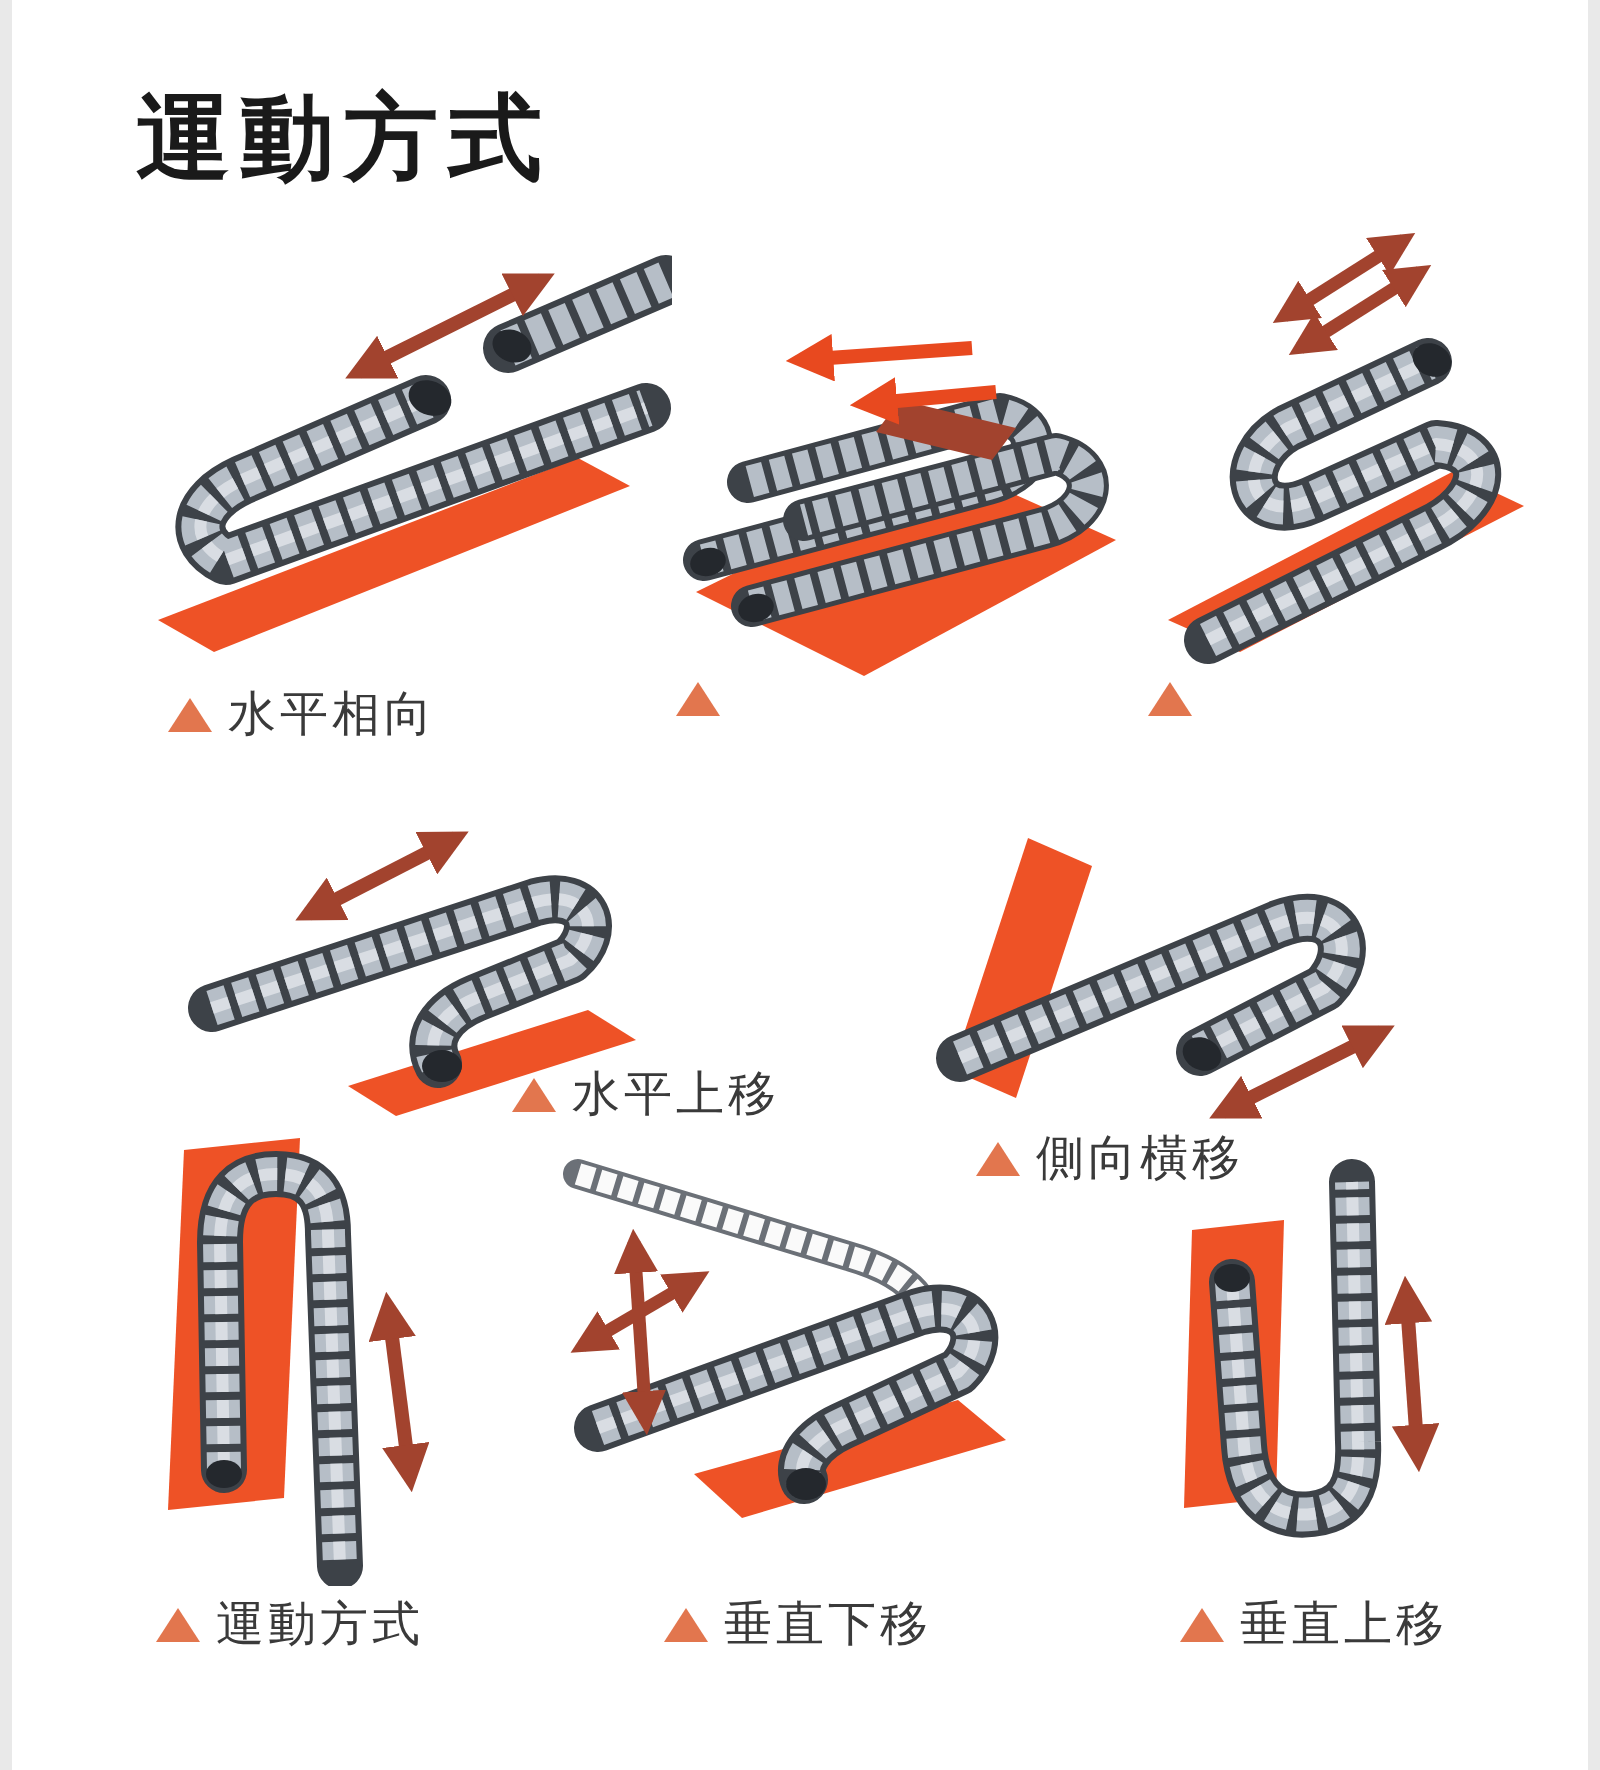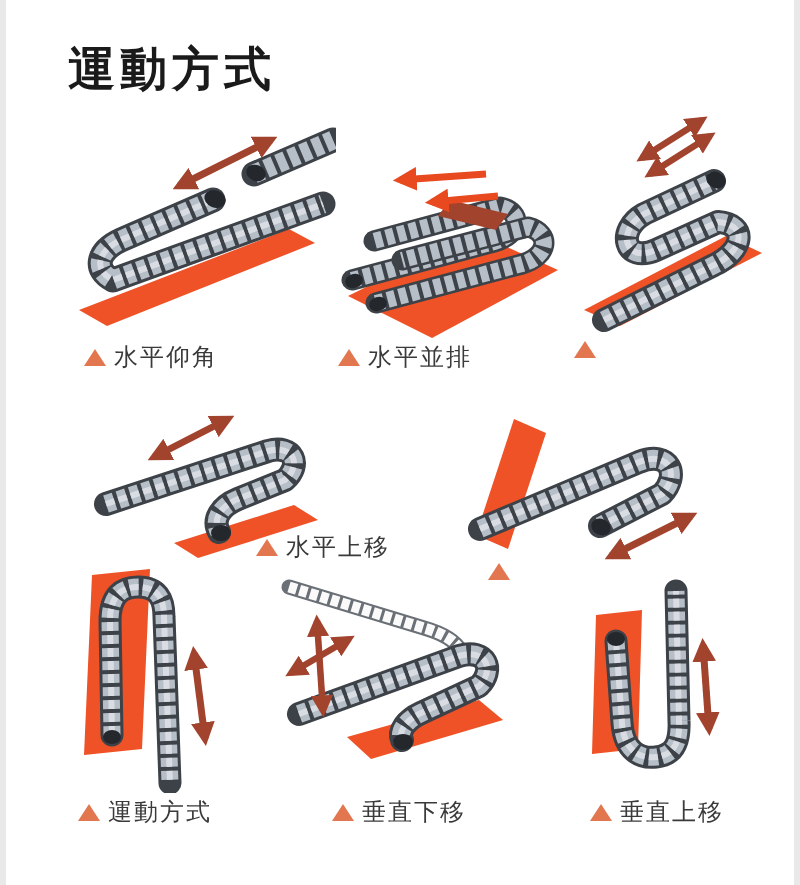--- a/index.html
+++ b/index.html
@@ -210,35 +210,35 @@
       <path class="chain-h" stroke-width="6" stroke-dasharray="9 4" d="M 40,88 L 46,170 C 48,198 64,206 80,204 C 98,202 104,190 103,168 L 100,38"></path>
       <ellipse class="mouth" cx="40" cy="86" rx="9" ry="7"></ellipse>
     </g>
     <g>
       <line class="arr-dark" stroke-width="7" x1="127" y1="92" x2="133" y2="176" marker-start="url(#ah-f8)" marker-end="url(#ah-f8)"></line>
     </g>
   </svg>
 
   <div class="fig-label" style="left:78px;top:341px">
     <span class="tri"></span>
-    <span class="txt">水平仰角</span>
+    <span class="txt">水平相向</span>
   </div>
   <div class="fig-label" style="left:332px;top:341px">
     <span class="tri"></span>
-    <span class="txt">水平並排</span>
   </div>
   <div class="fig-label" style="left:568px;top:341px">
     <span class="tri"></span>
   </div>
   <div class="fig-label" style="left:250px;top:531px">
     <span class="tri"></span>
     <span class="txt">水平上移</span>
   </div>
   <div class="fig-label" style="left:482px;top:563px">
     <span class="tri"></span>
+    <span class="txt">側向橫移</span>
   </div>
   <div class="fig-label" style="left:72px;top:796px">
     <span class="tri"></span>
     <span class="txt">運動方式</span>
   </div>
   <div class="fig-label" style="left:326px;top:796px">
     <span class="tri"></span>
     <span class="txt">垂直下移</span>
   </div>
   <div class="fig-label" style="left:584px;top:796px">

